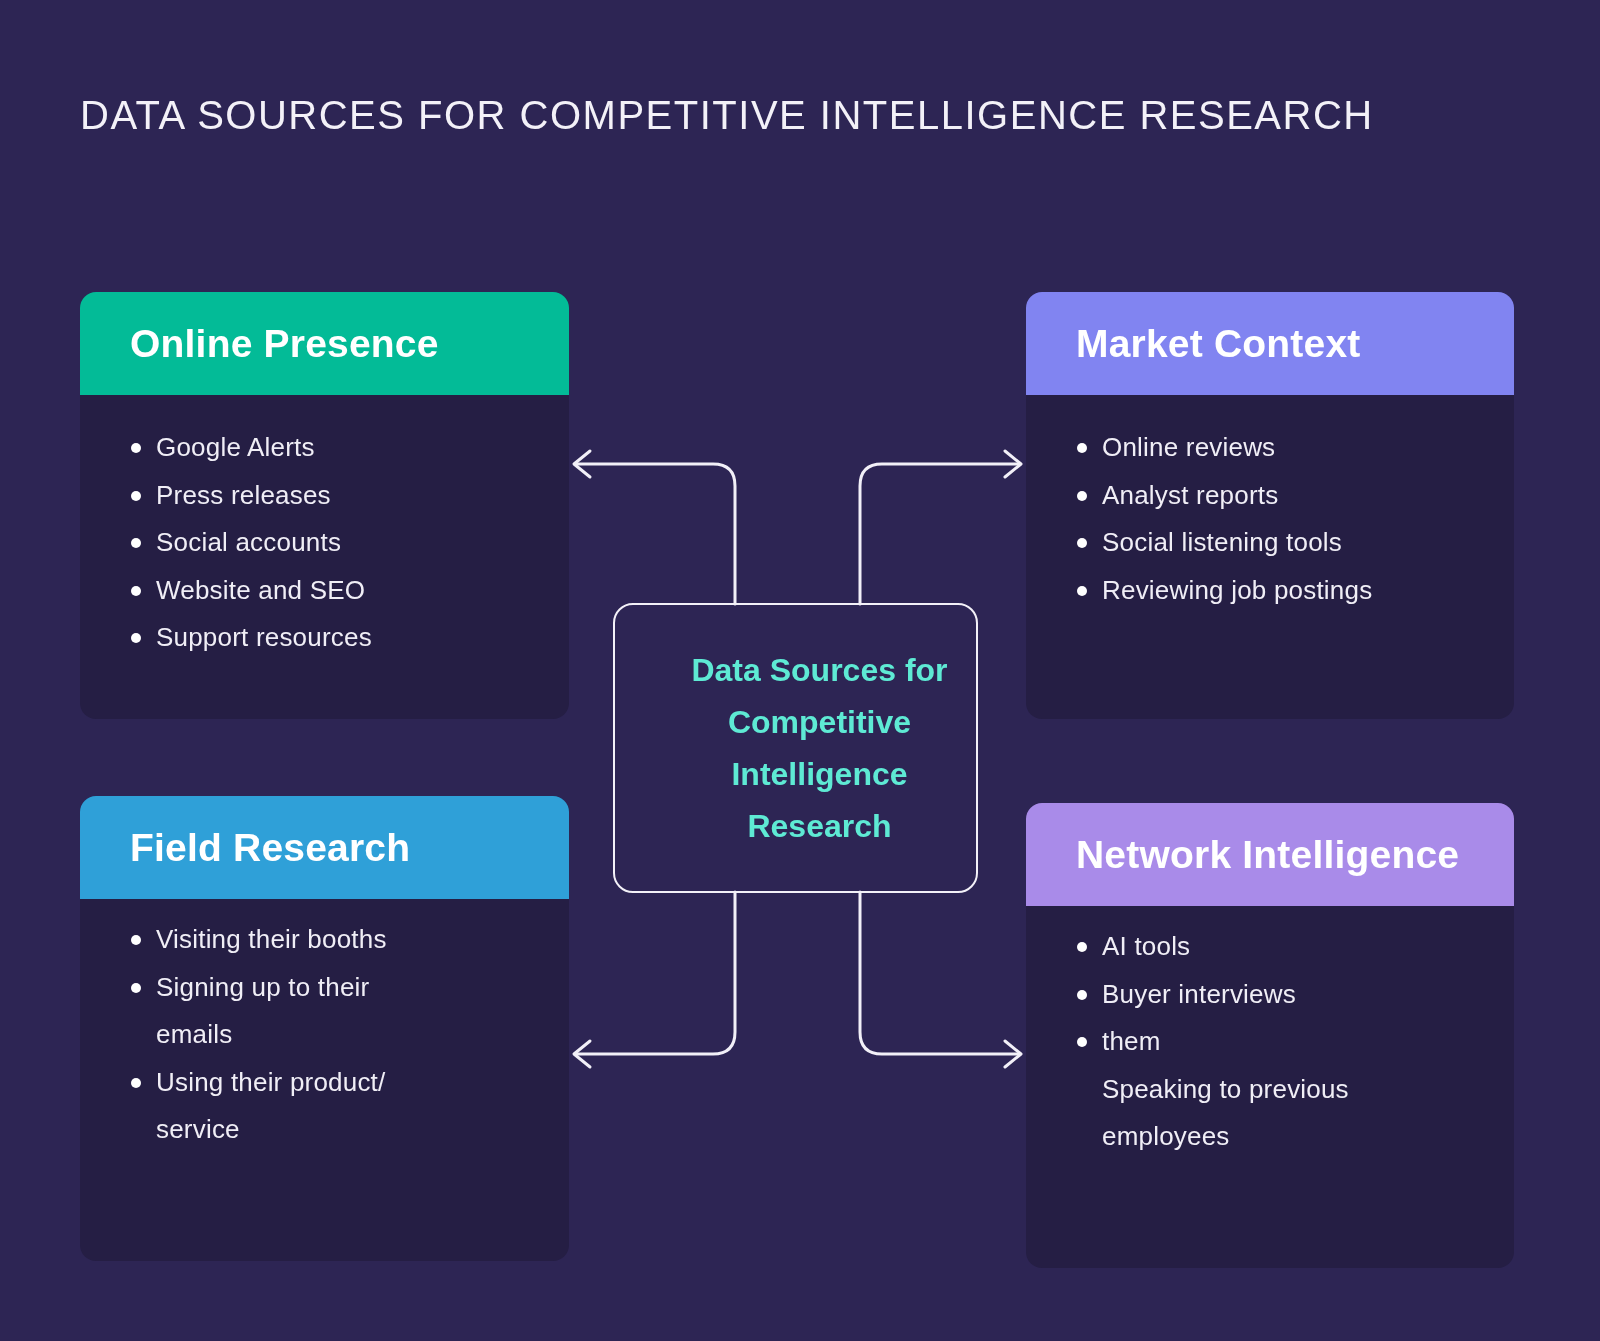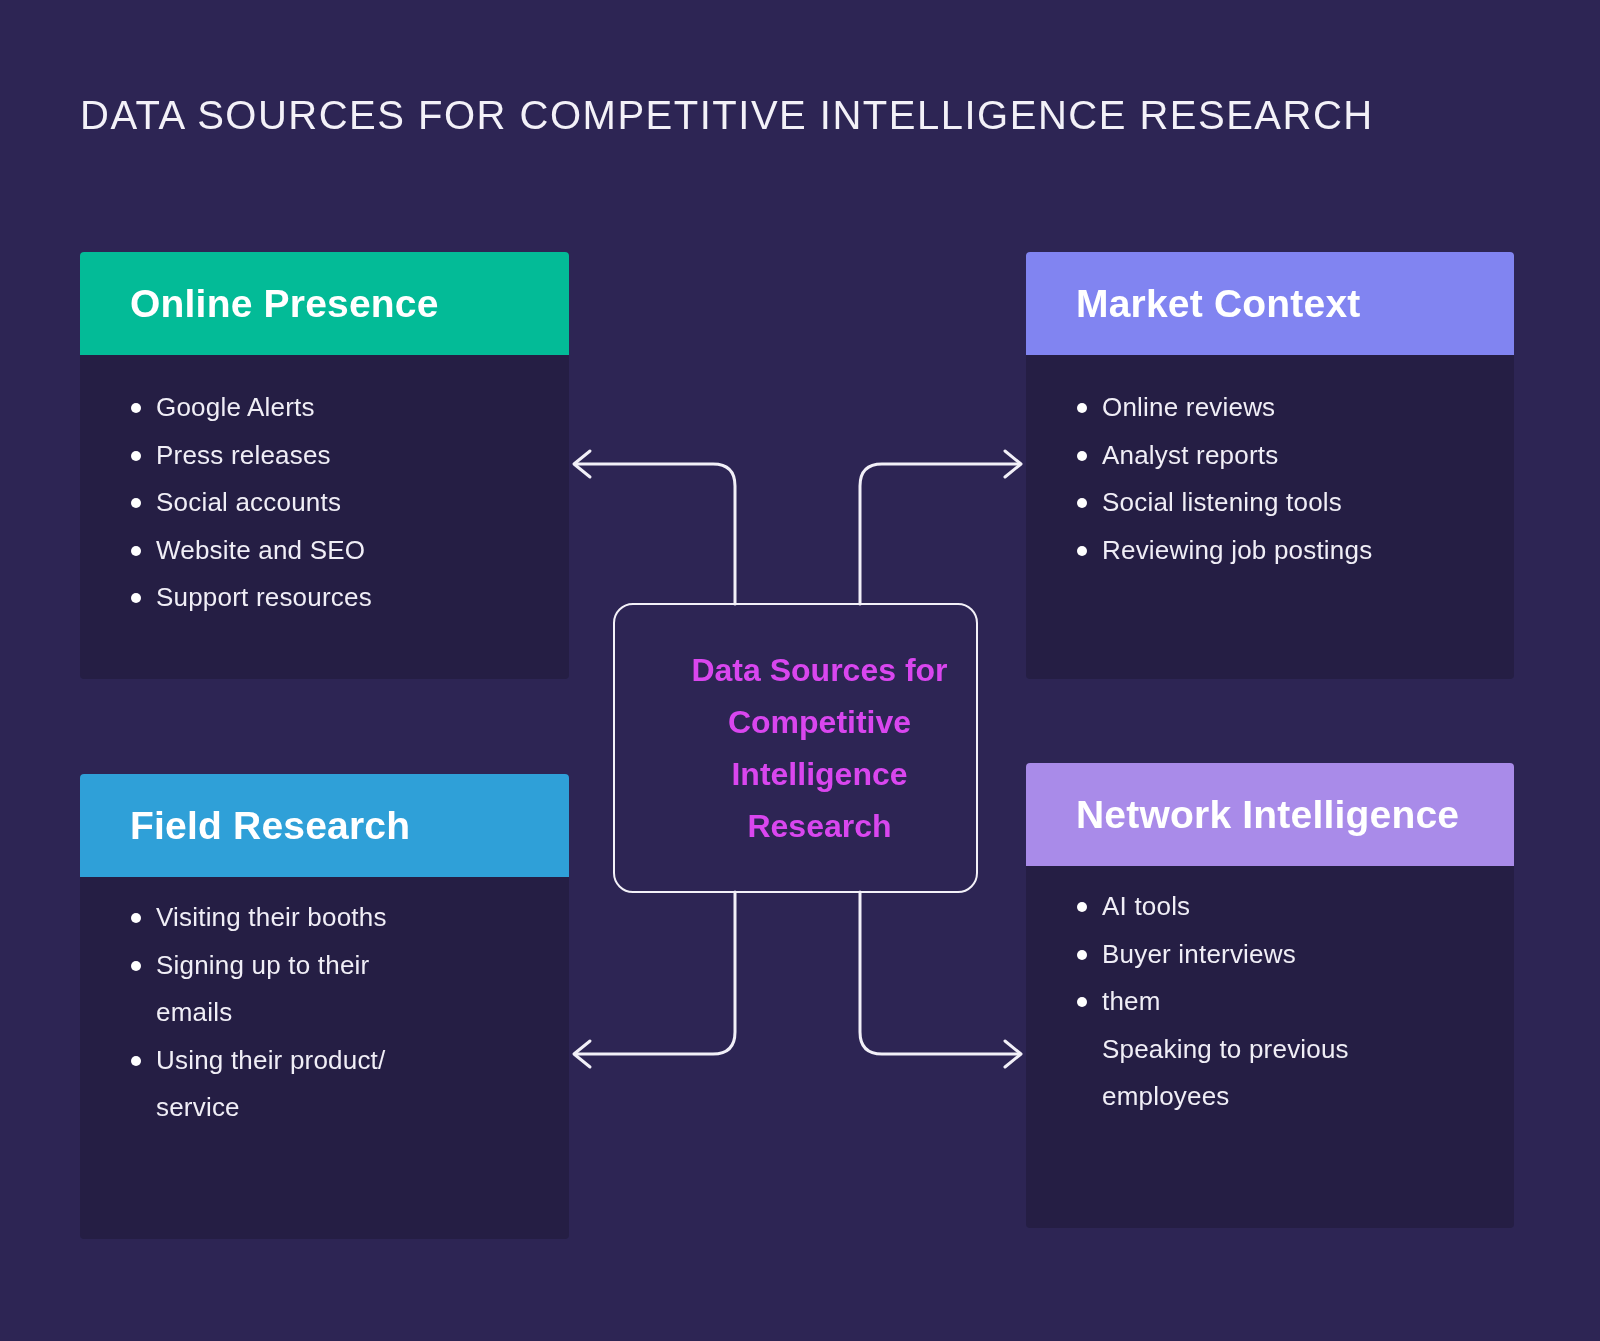--- a/index.html
+++ b/index.html
@@ -16,26 +16,27 @@
     margin:0;
     font-size:40px;
     font-weight:500;
     letter-spacing:1.5px;
     color:#f3f1f8;
     white-space:nowrap;
   }
   .card{
     position:absolute;
     background:#251e44;
-    border-radius:4px;
+    border-radius:16px;
     overflow:hidden;
+    margin-top:40px;
   }
   .card.tl{left:80px;top:252px;width:489px;height:427px;}
   .card.tr{left:1026px;top:252px;width:488px;height:427px;}
-  .card.bl{left:80px;top:774px;width:489px;height:465px;}
+  .card.bl{left:80px;top:756px;width:489px;height:465px;}
   .card.br{left:1026px;top:763px;width:488px;height:465px;}
   .card-header{
     height:103px;
     display:flex;
     align-items:center;
     padding-left:50px;
     box-sizing:border-box;
   }
   .card-header span{
     font-size:39px;
@@ -76,21 +77,21 @@
     border-radius:20px;
     display:flex;
     align-items:center;
     justify-content:center;
     text-align:center;
   }
   .center-text{
     font-size:32px;
     font-weight:700;
     line-height:52px;
-    color:#d946ef;
+    color:#5eead4;
     margin-left:48px;
   }
   .connectors{
     position:absolute;
     left:0;top:0;
     pointer-events:none;
   }
   .connectors path{
     fill:none;
     stroke:#f2f0f8;

